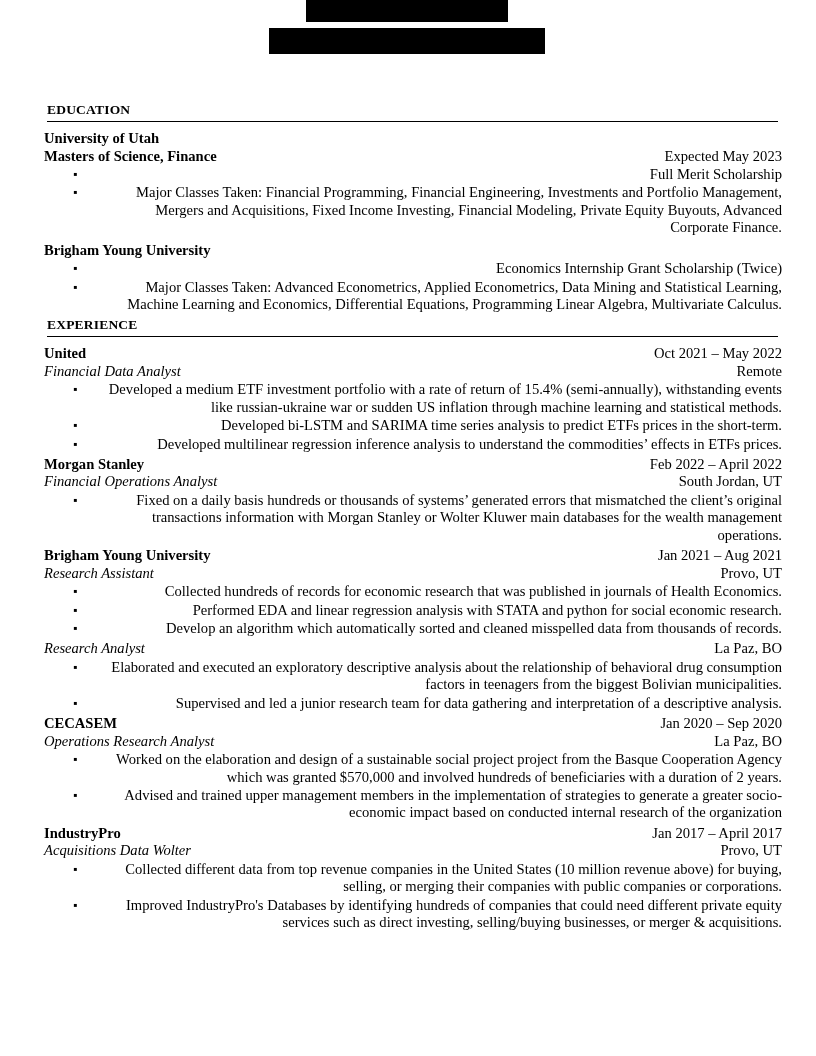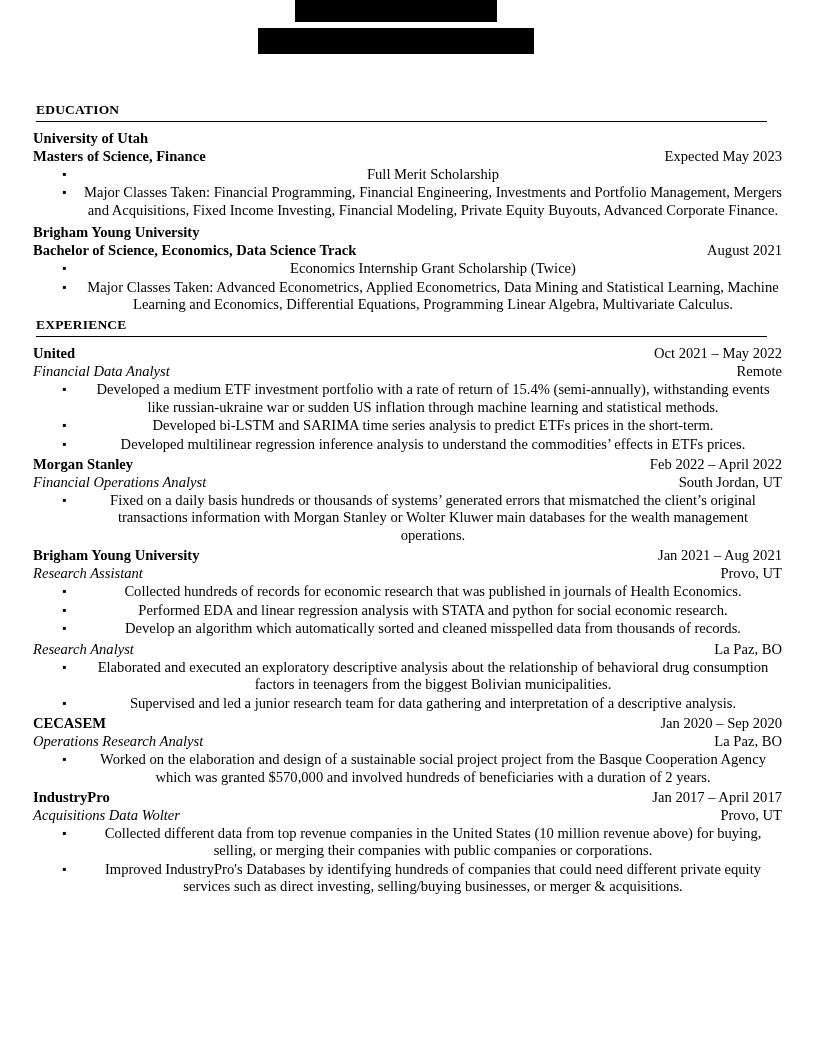--- a/index.html
+++ b/index.html
@@ -15,21 +15,21 @@
     font-family: "Liberation Serif", "DejaVu Serif", serif;
     color: #000000;
     overflow: hidden;
   }
 
   .page {
     position: relative;
     width: 816px;
     height: 967px;
     box-sizing: border-box;
-    padding: 0 34px 0 33px;
+    padding: 0 34px 0 44px;
   }
 
   
   .redaction-block {
     position: relative;
     height: 98px;      
   }
   .redaction-bar {
     position: absolute;
     background: #000000;
@@ -90,21 +90,21 @@
     list-style: none;
     margin: 1px 0 2px 0;
     padding: 0;
   }
   ul.bullets > li {
     position: relative;
     padding-left: 51px;
     margin: 0 0 1px 0;
     font-size: 14.6px;
     line-height: 17.4px;
-    text-align: center;
+    text-align: right;
     padding-right: 0px;
   }
   ul.bullets > li::before {
     content: "\25AA";
     position: absolute;
     left: 29px;
     top: -1px;
     font-size: 12px;
     line-height: 18px;
     color: #000000;
@@ -139,24 +139,20 @@
       <ul class="bullets">
         <li>Full Merit Scholarship</li>
         <li>Major Classes Taken: Financial Programming, Financial Engineering, Investments and Portfolio Management, Mergers and Acquisitions, Fixed Income Investing, Financial Modeling, Private Equity Buyouts, Advanced Corporate Finance.</li>
       </ul>
     </div>
 
     <div class="entry edu-entry last">
       <div class="entry-row">
         <span class="left org">Brigham Young University</span>
       </div>
-      <div class="entry-row">
-        <span class="left degree">Bachelor of Science, Economics, Data Science Track</span>
-        <span class="right plain">August 2021</span>
-      </div>
       <ul class="bullets">
         <li>Economics Internship Grant Scholarship (Twice)</li>
         <li>Major Classes Taken: Advanced Econometrics, Applied Econometrics, Data Mining and Statistical Learning, Machine Learning and Economics, Differential Equations, Programming Linear Algebra, Multivariate Calculus.</li>
       </ul>
     </div>
   </div>
 
   <div class="section">
     <div class="section-title">EXPERIENCE</div>
     <hr class="section-rule">
@@ -222,20 +218,21 @@
       <div class="entry-row">
         <span class="left org">CECASEM</span>
         <span class="right plain">Jan 2020 – Sep 2020</span>
       </div>
       <div class="entry-row">
         <span class="left jobtitle">Operations Research Analyst</span>
         <span class="right plain">La Paz, BO</span>
       </div>
       <ul class="bullets">
         <li>Worked on the elaboration and design of a sustainable social project project from the Basque Cooperation Agency which was granted $570,000 and involved hundreds of beneficiaries with a duration of 2 years.</li>
+        <li>Advised and trained upper management members in the implementation of strategies to generate a greater socio-economic impact based on conducted internal research of the organization</li>
       </ul>
     </div>
 
     <div class="entry job-entry">
       <div class="entry-row">
         <span class="left org">IndustryPro</span>
         <span class="right plain">Jan 2017 – April 2017</span>
       </div>
       <div class="entry-row">
         <span class="left jobtitle">Acquisitions Data Wolter</span>

